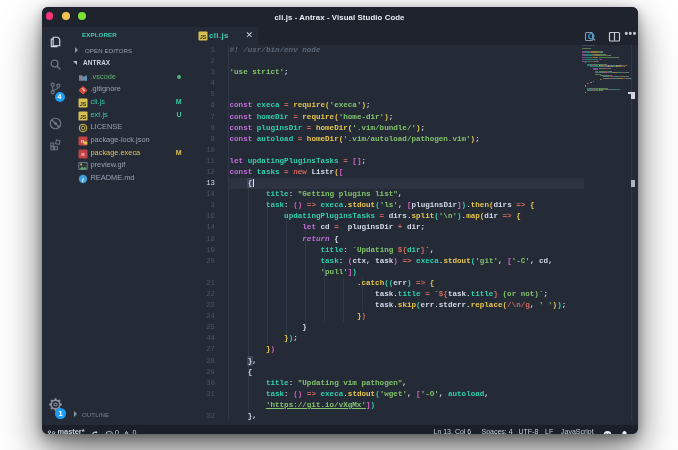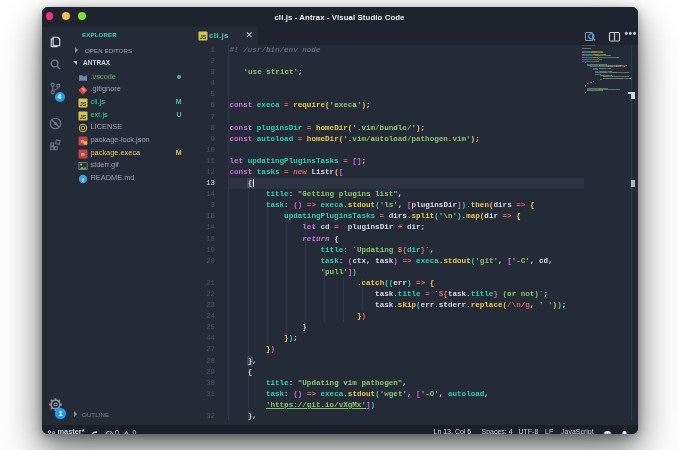--- a/index.html
+++ b/index.html
@@ -128,21 +128,21 @@
           </svg></span><span class="fgr">package-lock.json</span></div>
 <div class="srow" style="top:119.9px"><span class="ind"></span><span class="fi"><svg width="10" height="10" viewBox="0 0 10 10">
             <rect x="0.5" y="0.5" width="9" height="9" rx="1.2" fill="#c14242"></rect>
             <text x="5" y="7.4" font-family="Liberation Sans" font-size="5.6" font-weight="bold" fill="#f3d7d7" text-anchor="middle">n</text>
           </svg></span><span class="fgo">package.execa</span><span class="badge bgo">M</span></div>
 <div class="srow" style="top:132.2px"><span class="ind"></span><span class="fi"><svg width="10" height="10" viewBox="0 0 10 10">
             <rect x="0.5" y="1" width="9" height="8" rx="1" fill="#8a94a6"></rect>
             <rect x="1.2" y="1.7" width="7.6" height="6.6" fill="#2a313f"></rect>
             <circle cx="3.2" cy="3.4" r="1" fill="#e4c04b"></circle>
             <path d="M1.4 8.3 4 5.4l1.6 1.6L7 5.6l1.8 2.7z" fill="#5aa85a"></path>
-          </svg></span><span class="fgr">stderr.gif</span></div>
+          </svg></span><span class="fgr">preview.gif</span></div>
 <div class="srow" style="top:144.7px"><span class="ind"></span><span class="fi"><svg width="10" height="10" viewBox="0 0 10 10">
             <circle cx="5" cy="5" r="4.2" fill="#3d9fd6"></circle>
             <text x="5" y="7.6" font-family="Liberation Serif" font-size="6.4" font-weight="bold" font-style="italic" fill="#fff" text-anchor="middle">i</text>
           </svg></span><span class="fgr">README.md</span></div>
     <div class="srow" style="top:381.5px"><span class="tw arrow-r" style="margin-left:32.5px"></span><span class="sec" style="margin-left:5px;color:#7b8294">OUTLINE</span></div>
   </div>
 
   <div class="tabstrip">
     <div class="tab">
       <div style="position:absolute;left:2.5px;top:3.5px;line-height:0"><span class="fi"><svg width="10" height="10" viewBox="0 0 10 10">
@@ -201,23 +201,24 @@
 <div class="gl" style="top:315.25px">25</div>
 <div class="gl" style="top:326.34px">44</div>
 <div class="gl" style="top:337.43px">27</div>
 <div class="gl" style="top:348.52px">28</div>
 <div class="gl" style="top:359.61px">29</div>
 <div class="gl" style="top:370.70px">30</div>
 <div class="gl" style="top:381.79px">31</div>
 <div class="gl" style="top:403.97px">32</div>
   <div class="cr" style="top:38.00px;left:188.00px"><i class="c">#! /usr/bin/env node</i></div>
 <div class="cr" style="top:49.09px;left:188.00px"></div>
-<div class="cr" style="top:60.18px;left:202px"><i class="s">'use strict'</i><i class="w">;</i></div>
+<div class="cr" style="top:60.18px;left:188.00px"><i class="s">'use strict'</i><i class="w">;</i></div>
 <div class="cr" style="top:71.27px;left:188.00px"></div>
 <div class="cr" style="top:93.45px;left:188.00px"><i class="k">const </i><i class="t">execa </i><i class="o">= </i><i class="g">require(</i><i class="s">'execa'</i><i class="g">)</i><i class="w">;</i></div>
+<div class="cr" style="top:104.54px;left:188.00px"><i class="k">const </i><i class="t">homeDir </i><i class="o">= </i><i class="g">require(</i><i class="s">'home-dir'</i><i class="g">)</i><i class="w">;</i></div>
 <div class="cr" style="top:115.63px;left:188.00px"><i class="k">const </i><i class="t">pluginsDir </i><i class="o">= </i><i class="g">homeDir(</i><i class="s">'.vim/bundle/'</i><i class="g">)</i><i class="w">;</i></div>
 <div class="cr" style="top:126.72px;left:188.00px"><i class="k">const </i><i class="t">autoload </i><i class="o">= </i><i class="g">homeDir(</i><i class="s">'.vim/autoload/pathogen.vim'</i><i class="g">)</i><i class="w">;</i></div>
 <div class="cr" style="top:137.81px;left:188.00px"></div>
 <div class="cr" style="top:148.90px;left:188.00px"><i class="k">let </i><i class="t">updatingPluginsTasks </i><i class="o">= </i><i class="m">[]</i><i class="w">;</i></div>
 <div class="cr" style="top:159.99px;left:188.00px"><i class="k">const </i><i class="t">tasks </i><i class="o">= </i><i class="oi">new </i><i class="w">Listr</i><i class="g">(</i><i class="m">[</i></div>
 <div class="cr" style="top:171.08px;left:206.20px"><i class="wb">{</i><i class="caret"></i></div>
 <div class="cr" style="top:182.17px;left:224.40px"><i class="t">title</i><i class="w">: </i><i class="s">"Getting plugins list"</i><i class="w">,</i></div>
 <div class="cr" style="top:193.26px;left:224.40px"><i class="t">task</i><i class="w">: </i><i class="m">()</i><i class="o"> =&gt; </i><i class="t">execa</i><i class="w">.</i><i class="g">stdout</i><i class="t">(</i><i class="s">'ls'</i><i class="w">, </i><i class="m">[</i><i class="w">pluginsDir</i><i class="m">]</i><i class="t">)</i><i class="w">.</i><i class="g">then</i><i class="g">(</i><i class="w">dirs</i><i class="o"> =&gt; </i><i class="g">{</i></div>
 <div class="cr" style="top:204.35px;left:242.60px"><i class="t">updatingPluginsTasks </i><i class="o">= </i><i class="w">dirs</i><i class="w">.</i><i class="g">split</i><i class="t">(</i><i class="s">'\n'</i><i class="t">)</i><i class="w">.</i><i class="g">map</i><i class="g">(</i><i class="w">dir</i><i class="o"> =&gt; </i><i class="g">{</i></div>
 <div class="cr" style="top:215.44px;left:260.80px"><i class="k">let </i><i class="w">cd </i><i class="o">= </i><i class="w"> pluginsDir </i><i class="o">+ </i><i class="w">dir</i><i class="w">;</i></div>

